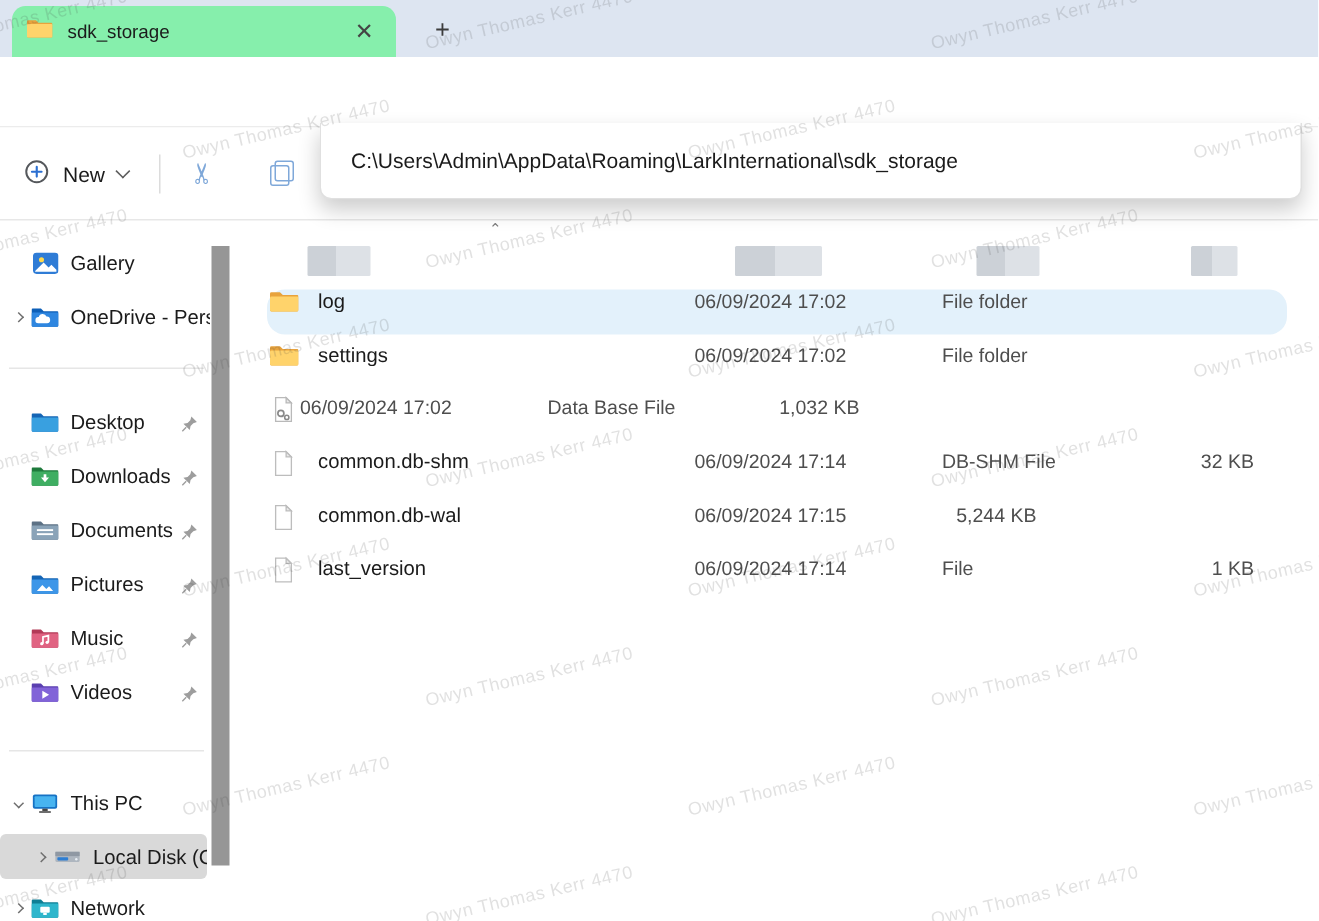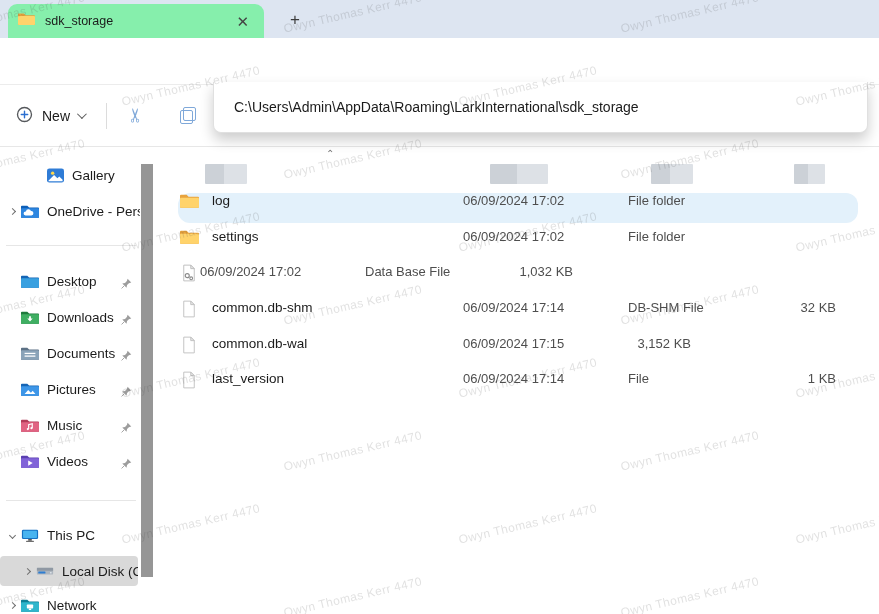--- a/index.html
+++ b/index.html
@@ -121,21 +121,21 @@
     <div class="cut-icon">✂</div>
     <div class="copy-icon"></div>
   </div>
 
   <div class="dropdown">
     <div class="suggestion">C:\Users\Admin\AppData\Roaming\LarkInternational\sdk_storage</div>
   </div>
 
   <div class="sidebar">
 
-    <div class="side-item" style="top:12px;padding-left:25px;">
+    <div class="side-item" style="top:12px;">
       <span class="chevslot"></span>
       <span class="sicon">
         <svg width="17" height="15" viewBox="0 0 18 15">
           <rect x="0" y="0" width="18" height="15" rx="2.5" fill="#2f7cd6"></rect>
           <circle cx="6" cy="5" r="1.8" fill="#ffd84d"></circle>
           <path d="M1.5 13 L7.5 7 L11 10.5 L13 8.5 L16.5 12 V13.5 H1.5 Z" fill="#fff"></path>
         </svg>
       </span>
       <span class="lbl">Gallery</span>
     </div>
@@ -379,21 +379,21 @@
 
     <div class="frow" style="top:188px;">
       <span class="fcell-icon">
         <svg width="14" height="18" viewBox="0 0 16 20">
           <path d="M2 1 h8 l4 4 v14 h-12 Z" fill="#fff" stroke="#bdbdbd"></path>
           <path d="M10 1 l4 4 h-4 Z" fill="#e9e9e9" stroke="#bdbdbd"></path>
         </svg>
       </span>
       <span class="fcell-name">common.db-wal</span>
       <span class="fcell-date">06/09/2024 17:15</span>
-      <span class="fcell-size">3,152 KB</span>
+      <span class="fcell-size">5,244 KB</span>
     </div>
 
     <div class="frow" style="top:223px;">
       <span class="fcell-icon">
         <svg width="14" height="18" viewBox="0 0 16 20">
           <path d="M2 1 h8 l4 4 v14 h-12 Z" fill="#fff" stroke="#bdbdbd"></path>
           <path d="M10 1 l4 4 h-4 Z" fill="#e9e9e9" stroke="#bdbdbd"></path>
         </svg>
       </span>
       <span class="fcell-name">last_version</span>

